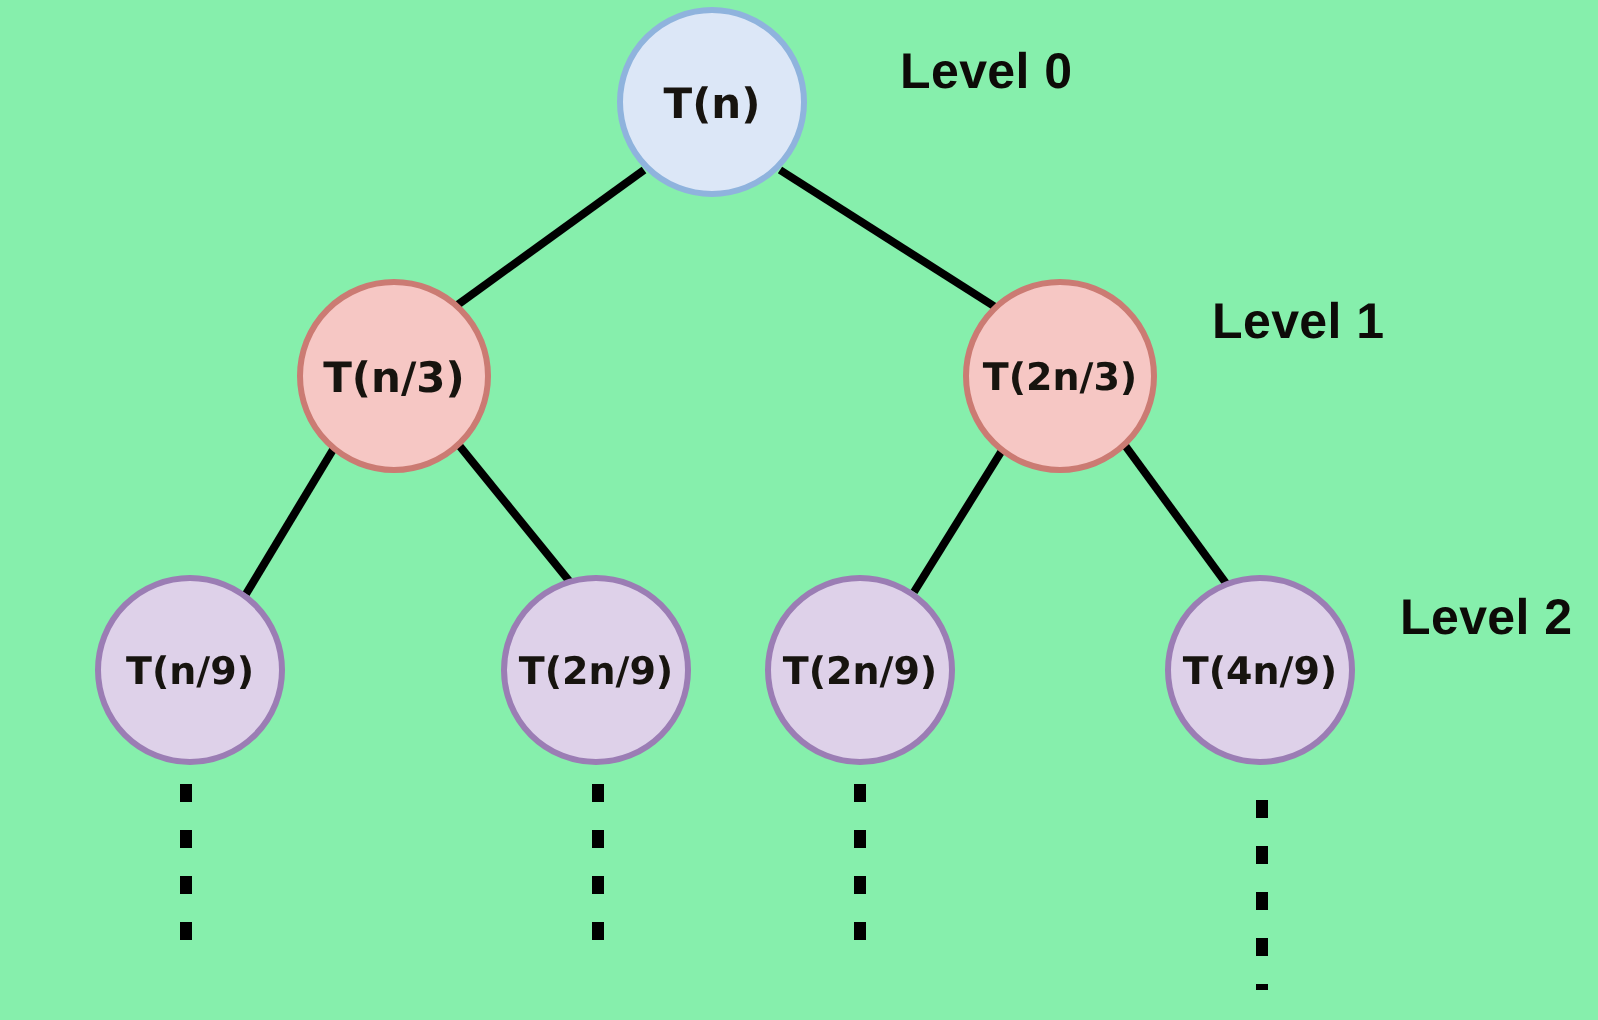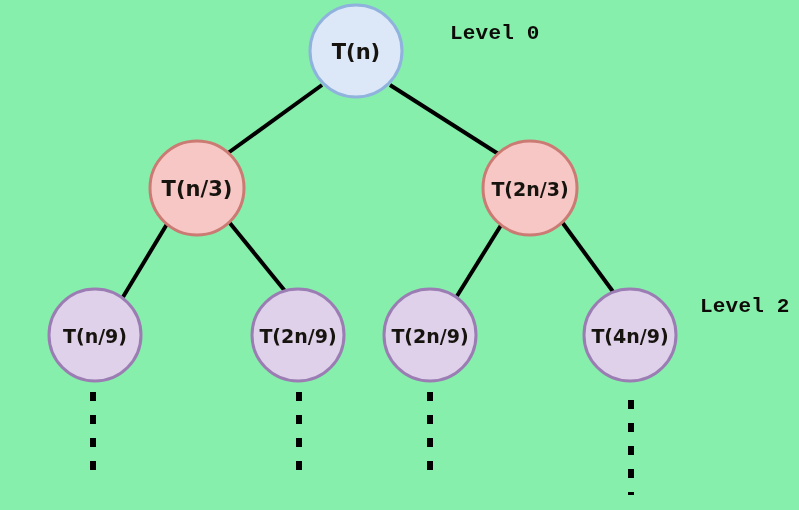--- a/index.html
+++ b/index.html
@@ -44,23 +44,23 @@
     stroke-linecap: butt;
   }
   .dash-line {
     stroke: #000000;
     stroke-width: 6;
     stroke-linecap: butt;
     stroke-dasharray: 9 14;
   }
   .level-label {
     position: absolute;
-    font-family: Liberation Mono, monospace;
+    font-family: Liberation Sans, sans-serif;
     font-weight: bold;
-    font-size: 21px;
+    font-size: 25px;
     color: #0d0b08;
     white-space: nowrap;
     letter-spacing: 0.2px;
   }
 </style>
 </head>
 <body>
 
 <div id="canvas">
 
@@ -109,15 +109,16 @@
       </g>
       <g>
         <circle class="node-circle" cx="630" cy="335" r="46" fill="#ded1e9" stroke="#9b7db4"></circle>
         <text class="node-label node-label-sm" x="630" y="336">T(4n/9)</text>
       </g>
     </g>
 
   </svg>
 
   <div class="level-label" style="left: 450px; top: 22px;">Level 0</div>
+  <div class="level-label" style="left: 606px; top: 147px;">Level 1</div>
   <div class="level-label" style="left: 700px; top: 295px;">Level 2</div>
 
 </div>
 
 </body></html>

